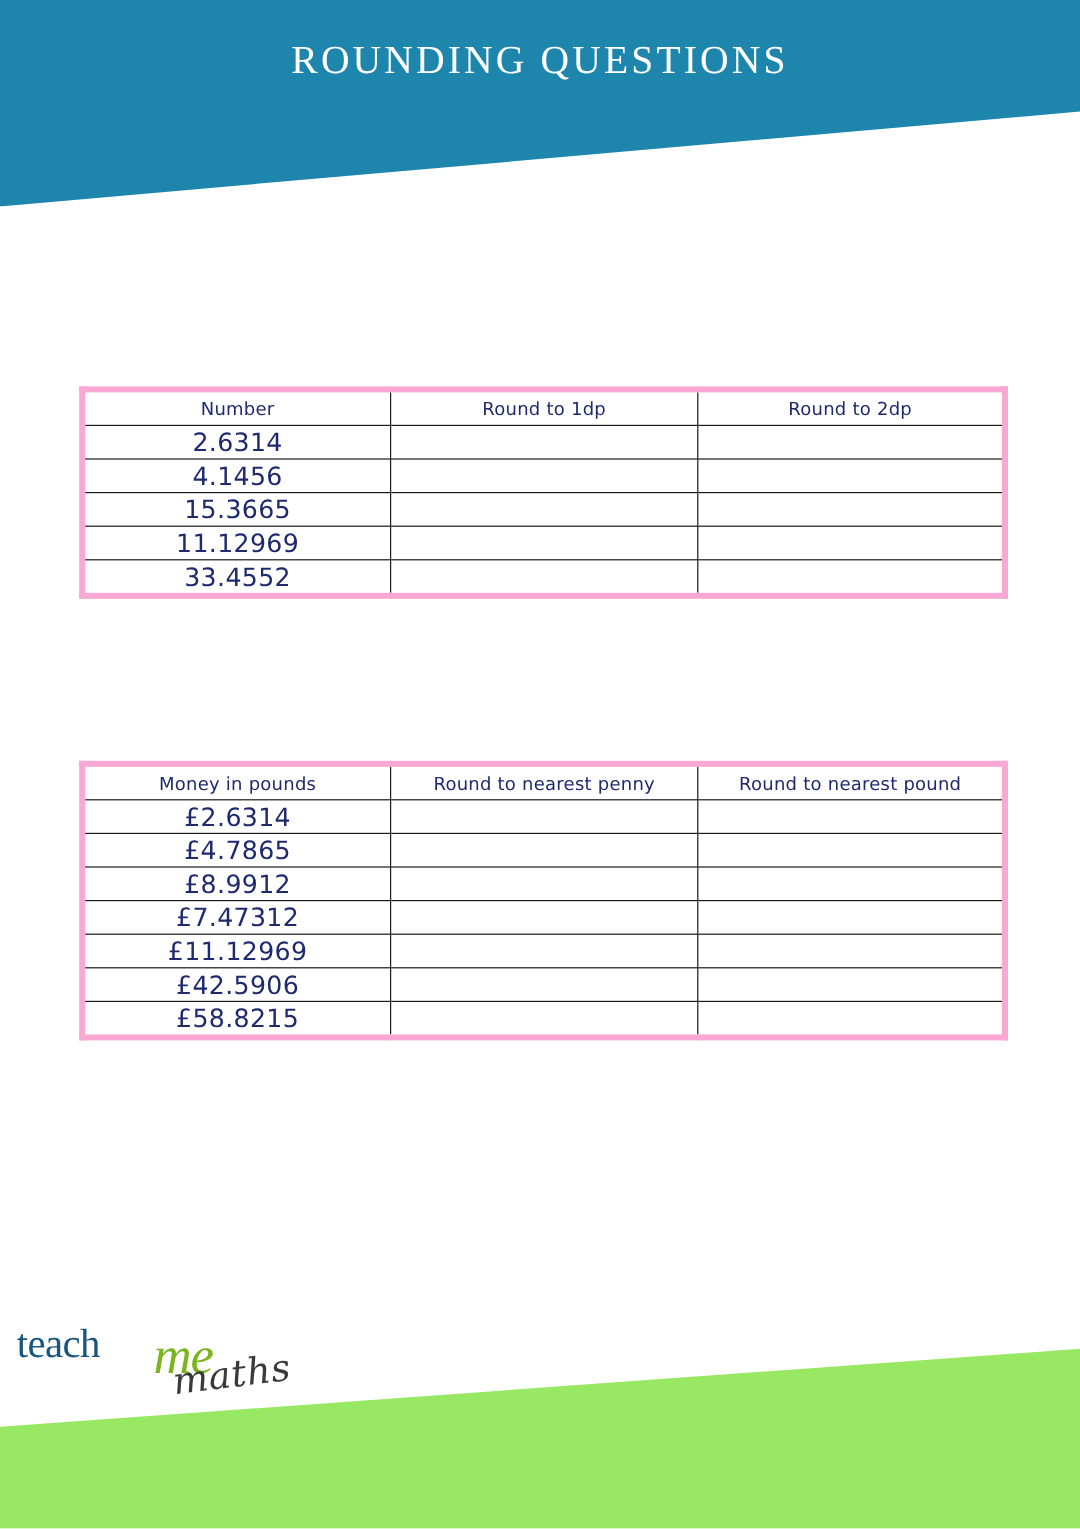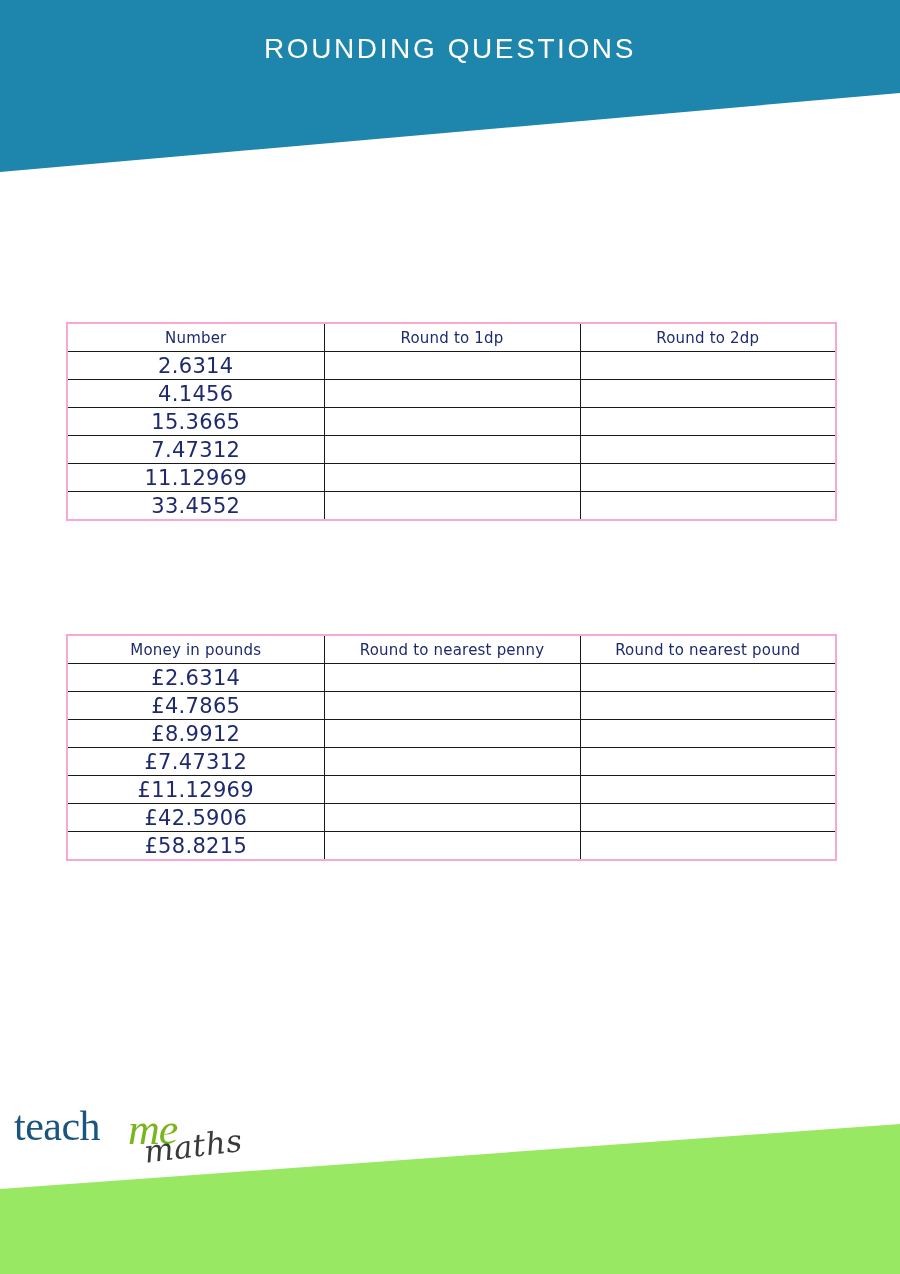--- a/index.html
+++ b/index.html
@@ -26,33 +26,33 @@
     -webkit-clip-path: polygon(0 0, 900px 0, 900px 93px, 0 172px);
     clip-path: polygon(0 0, 900px 0, 900px 93px, 0 172px);
   }
   #page-title {
     position: absolute;
     left: 0;
     top: 33px;
     width: 900px;
     text-align: center;
     color: #ffffff;
-    font-family: Liberation Sans, sans-serif;
-    font-size: 28px;
+    font-family: Liberation Serif, serif;
+    font-size: 33px;
     font-weight: 300;
     letter-spacing: 2.6px;
     white-space: nowrap;
   }
 
   
   .worksheet-table {
     position: absolute;
     border-collapse: collapse;
     table-layout: fixed;
-    border: 2px solid #f9a8d4;
+    border: 5px solid #f9a8d4;
   }
   #table-decimals { left: 66px; top: 322px; width: 769px; }
   #table-money    { left: 66px; top: 634px; width: 769px; }
 
   .worksheet-table td,
   .worksheet-table th {
     border: 1.6px solid #1a1a1a;
     padding: 0;
     margin: 0;
     text-align: center;
@@ -85,21 +85,21 @@
     left: 14px;
     top: 1098px;
     width: 240px;
     height: 76px;
   }
   #logo-teach {
     position: absolute;
     left: 0;
     top: 4px;
     font-family: "Liberation Serif", serif;
-    font-size: 42px;
+    font-size: 34px;
     color: #1a5580;
     letter-spacing: -0.5px;
   }
   #logo-me {
     position: absolute;
     left: 114px;
     top: 6px;
     font-family: "Liberation Serif", serif;
     font-style: italic;
     font-size: 44px;
@@ -160,25 +160,20 @@
       <td class="value-cell">4.1456</td>
       <td class="answer-cell"></td>
       <td class="answer-cell"></td>
     </tr>
     <tr>
       <td class="value-cell">15.3665</td>
       <td class="answer-cell"></td>
       <td class="answer-cell"></td>
     </tr>
     <tr>
-      <td class="value-cell">7.47312</td>
-      <td class="answer-cell"></td>
-      <td class="answer-cell"></td>
-    </tr>
-    <tr>
       <td class="value-cell">11.12969</td>
       <td class="answer-cell"></td>
       <td class="answer-cell"></td>
     </tr>
     <tr>
       <td class="value-cell">33.4552</td>
       <td class="answer-cell"></td>
       <td class="answer-cell"></td>
     </tr>
   </tbody>

